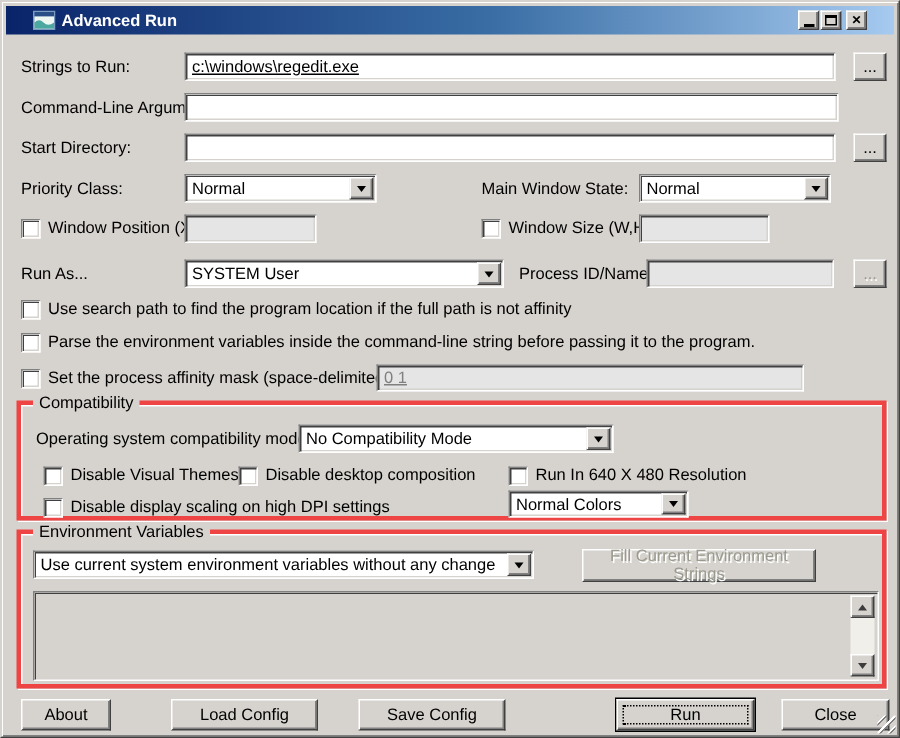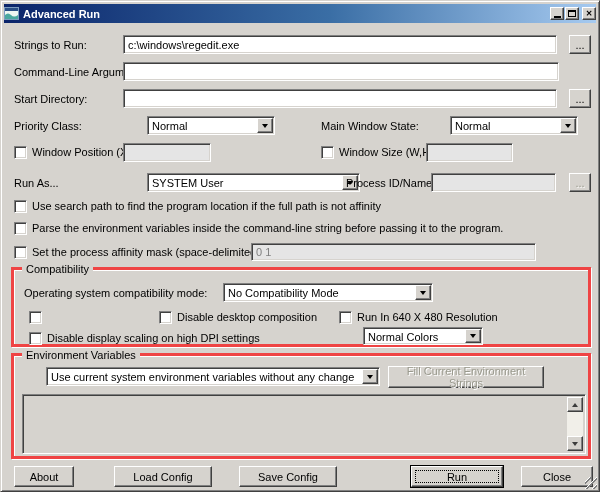--- a/index.html
+++ b/index.html
@@ -7,58 +7,57 @@
   .win{
     position:relative;width:600px;height:492px;background:#d6d3ce;
     border:1px solid;border-color:#d6d3ce #404040 #404040 #d6d3ce;
     box-shadow:inset 1px 1px 0 #fff, inset -1px -1px 0 #808080;
     font-family:"Liberation Sans",sans-serif;font-size:11px;color:#000;
     overflow:hidden;
   }
   .titlebar{
     position:absolute;left:3px;top:3px;right:3px;height:19px;
     background:linear-gradient(to right,#0a246a,#3a6ea5 55%,#a6caf0);
-    display:flex;align-items:center;padding:0 0;
+    display:flex;align-items:center;padding:0 18px;
   }
   .title-text{color:#fff;font-weight:bold;font-size:11px;margin-left:4px;white-space:nowrap;}
   .tb-btns{margin-left:auto;display:flex;align-items:center;}
   .tbtn{
     width:14px;height:13px;background:#d6d3ce;margin-left:1px;
     border:1px solid;border-color:#fff #404040 #404040 #fff;
     box-shadow:inset -1px -1px 0 #808080;
     display:flex;align-items:center;justify-content:center;cursor:default;
     font-size:8px;font-weight:bold;line-height:1;
   }
   .tbtn.close{margin-left:3px;}
   .glyph-min{width:7px;height:2px;background:#000;margin-top:6px;}
   .glyph-max{width:8px;height:7px;border:1px solid #000;border-top:2px solid #000;}
   .lbl{position:absolute;white-space:nowrap;line-height:13px;}
   .tb{
     position:absolute;height:19px;background:#fff;border:1px solid;
     border-color:#808080 #fff #fff #808080;
     box-shadow:inset 1px 1px 0 #404040, inset -1px -1px 0 #d6d3ce;
     font-family:"Liberation Sans",sans-serif;font-size:11px;padding:2px 4px;color:#000;
-    outline:none;width:100%;
+    outline:none;width:100%;text-decoration:underline;
   }
   .tb.dis{background:#e5e5e5;color:#808080;}
   .btn{
     position:absolute;background:#d6d3ce;border:1px solid;
     border-color:#fff #404040 #404040 #fff;
     box-shadow:inset -1px -1px 0 #808080;
     font-family:"Liberation Sans",sans-serif;font-size:11px;color:#000;
     display:flex;align-items:center;justify-content:center;cursor:default;
   }
   .btn.dis{color:#9a9a8e;text-shadow:1px 1px 0 #fff;}
   .btn.def{box-shadow:inset -1px -1px 0 #808080, 0 0 0 1px #000;}
   .focus-rect{position:absolute;left:3px;right:3px;top:3px;bottom:3px;border:1px dotted #000;}
   .dd{
     position:absolute;height:19px;background:#fff;border:1px solid;
     border-color:#808080 #fff #fff #808080;
     box-shadow:inset 1px 1px 0 #404040, inset -1px -1px 0 #d6d3ce;
-    margin-left:24px;
   }
   .dd-text{position:absolute;left:4px;top:3px;white-space:nowrap;overflow:hidden;right:18px;}
   .dd-btn{
     position:absolute;right:1px;top:1px;bottom:1px;width:16px;background:#d6d3ce;
     border:1px solid;border-color:#fff #404040 #404040 #fff;
     box-shadow:inset -1px -1px 0 #808080;
     display:flex;align-items:center;justify-content:center;
   }
   .arr-down{width:0;height:0;border:3px solid transparent;border-top:4px solid #000;margin-top:3px;}
   .cb{
@@ -189,20 +188,21 @@
   <div class="grp" style="left:10px;top:266px;width:580px;height:80px">
     <span class="grp-legend">Compatibility</span>
     <span class="lbl" style="left:10px;top:17px">Operating system compatibility mode:</span>
     <div class="dd" style="left:185px;top:13px;width:210px">
       <span class="dd-text">No Compatibility Mode</span>
       <span class="dd-btn">
           <span class="arr-down"></span>
         </span>
     </div>
     <span class="cb" style="left:15px;top:41px"></span>
+    <span class="lbl" style="left:33px;top:41px">Disable Visual Themes</span>
     <span class="cb" style="left:145px;top:41px"></span>
     <span class="lbl" style="left:163px;top:41px">Disable desktop composition</span>
     <span class="cb" style="left:325px;top:41px"></span>
     <span class="lbl" style="left:343px;top:41px">Run In 640 X 480 Resolution</span>
     <span class="cb" style="left:15px;top:62px"></span>
     <span class="lbl" style="left:33px;top:62px">Disable display scaling on high DPI settings</span>
     <div class="dd" style="left:325px;top:57px;width:120px;height:18px">
       <span class="dd-text">Normal Colors</span>
       <span class="dd-btn">
           <span class="arr-down"></span>

